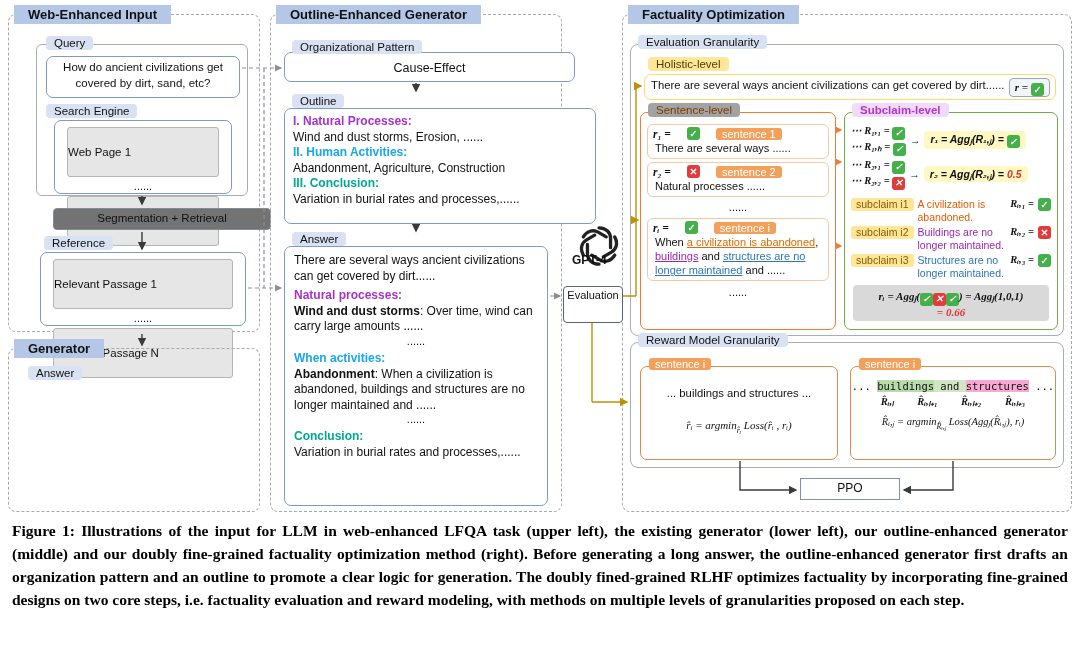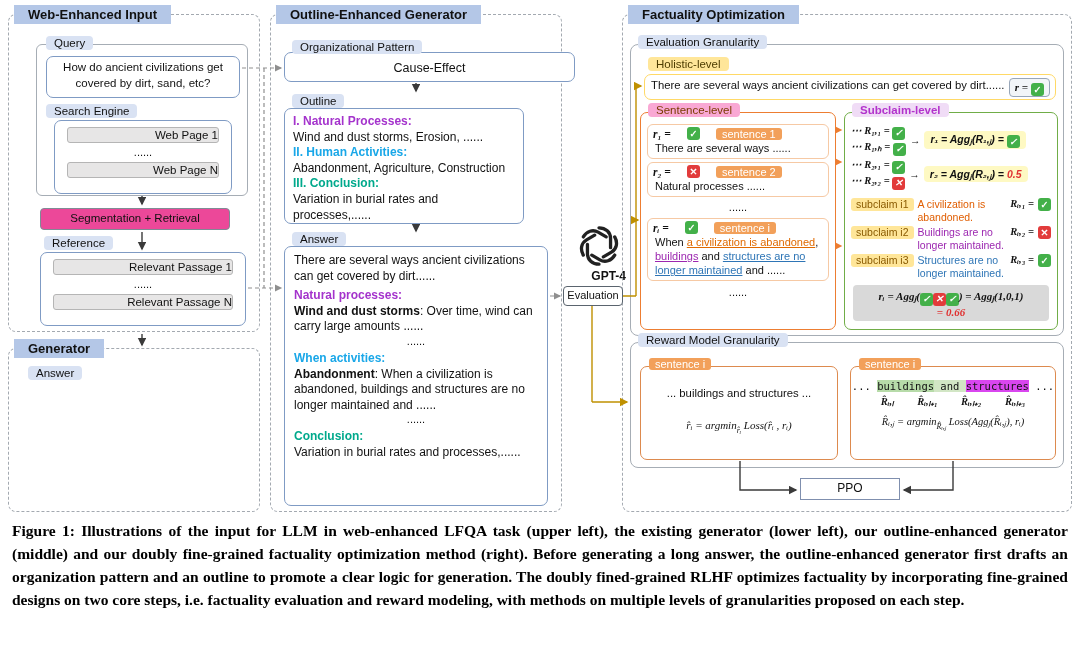--- a/index.html
+++ b/index.html
@@ -4,24 +4,24 @@
 <style>
   *{box-sizing:border-box}
   html,body{margin:0;padding:0;background:#fff}
   .canvas{position:relative;width:1080px;height:650px;background:#fff;font-family:"Liberation Sans",sans-serif;color:#111;overflow:hidden}
   .abs{position:absolute}
   .panel{position:absolute;border:1.6px dashed #a3a9b0;border-radius:8px}
   .solidbox{position:absolute;border:1.3px solid #a6adb5;border-radius:8px;background:#fff}
   .ttab{position:absolute;background:#b4c7e7;border-radius:0;padding:2px 14px;font-weight:700;font-size:13px;z-index:6;white-space:nowrap}
   .ltab{position:absolute;background:#d9e2f3;border-radius:4px;padding:1px 8px;font-size:11.5px;z-index:6;white-space:nowrap}
   .tab-y{background:#ffe699;color:#4d3c00}
-  .tab-o{background:#f9a8d4;color:#7a3b00}
+  .tab-o{background:#a3a3a3;color:#7a3b00}
   .tab-p{background:#f0dcf6;color:#b233cc;font-weight:700}
   .bbox{position:absolute;border:1.4px solid #7f9bc4;border-radius:7px;background:#fff}
-  .gchip{background:#e7e6e6;border:1px solid #b5b5b5;border-radius:3px;font-size:11.5px;text-align:right;padding:1px 0;margin:3px 12px}
+  .gchip{background:#e7e6e6;border:1px solid #b5b5b5;border-radius:3px;font-size:11.5px;text-align:left;padding:18px 0;margin:3px 12px}
   .cdots{text-align:center;font-size:11px;line-height:13px}
   .ic{display:inline-block;width:13px;height:13px;line-height:13px;text-align:center;border-radius:3px;font-size:9.5px;font-weight:700;vertical-align:-2px}
   .ck{background:#43b049;color:#fff}
   .cx{background:#e23b3b;color:#fff}
   .math{font-family:"Liberation Serif",serif;font-style:italic;font-weight:700}
   .sbadge{background:#f2a05a;color:#fff;border-radius:3px;padding:0 6px;font-size:11px;white-space:nowrap}
   .ybadge{background:#ffe699;color:#8a5a00;border-radius:3px;padding:0 5px;font-size:10.5px;white-space:nowrap}
   .aggchip{background:#fef9c3;border-radius:4px;padding:1px 6px;font-size:10.5px;white-space:nowrap;font-family:Liberation Sans, sans-serif;font-style:italic;font-weight:700}
   .sgroup{border:1px solid #f6c9a4;border-radius:6px;margin:3px 4px;padding:2px 5px}
   .srow{display:flex;align-items:center;gap:16px;font-size:11px}
@@ -38,21 +38,21 @@
   .t-bl{color:#2e75b6}
   .red{color:#e03131;font-weight:700}
   .b{font-weight:700}
   .crow{display:flex;align-items:center;gap:4px;margin:2px 2px;font-size:10.5px}
   .cstack div{white-space:nowrap;line-height:13px}
   .scrow{display:flex;align-items:flex-start;gap:4px;margin:3px 2px;font-size:10.5px;line-height:1.2}
   .aggbig{background:#d9d9d9;border-radius:4px;padding:3px 6px;margin:5px 4px 0 4px;font-size:11px;text-align:center;font-family:"Liberation Serif",serif;font-style:italic;font-weight:700}
   .mono{font-family:"DejaVu Sans Mono",monospace;font-size:10.5px}
   .hl-g{background:#b7dba9}
   .hl-n{background:#d2e6c5}
-  .hl-r{background:#d946ef}
+  .hl-r{background:#f9a8d4}
   .subsc{font-size:8px;vertical-align:-4px}
   .formula{font-family:"Liberation Serif",serif;font-style:italic;font-size:11px;text-align:center}
   .caption{position:absolute;left:12px;top:520px;width:1056px;font-family:"Liberation Serif",serif;font-weight:700;font-size:15.5px;line-height:1.48;text-align:justify;color:#000}
   .lnB{stroke:#3a3a3a;stroke-width:1.4;fill:none;marker-end:url(#mB)}
   .lnD{stroke:#8f8f8f;stroke-width:1.2;stroke-dasharray:4 3;fill:none;marker-end:url(#mG)}
   .lnDn{stroke:#8f8f8f;stroke-width:1.2;stroke-dasharray:4 3;fill:none}
   .lnY{stroke:#bf9000;stroke-width:1.4;fill:none;marker-end:url(#mY)}
   .lnYn{stroke:#bf9000;stroke-width:1.4;fill:none}
   .lnO{stroke:#ed7d31;stroke-width:1.3;stroke-dasharray:3 2;fill:none;marker-end:url(#mO)}
 </style>
@@ -66,42 +66,42 @@
 
   <div class="solidbox" style="left:36px;top:44px;width:212px;height:152px;border-radius:6px"></div>
   <div class="ltab" style="left:46px;top:36px">Query</div>
   <div class="bbox" style="left:46px;top:56px;width:194px;height:42px;padding:3px 6px;font-size:11.5px;text-align:center;line-height:1.35">How do ancient civilizations get covered by dirt, sand, etc?</div>
   <div class="ltab" style="left:46px;top:104px">Search Engine</div>
   <div class="bbox" style="left:54px;top:120px;width:178px;height:74px;padding:3px 0">
     <div class="gchip">Web Page 1</div>
     <div class="cdots">......</div>
     <div class="gchip">Web Page N</div>
   </div>
-  <div class="abs" style="left:40px;top:208px;width:190px;height:22px;border:1.3px solid #7f8b96;border-radius:4px;background:#ec4899;text-align:center;font-size:11.5px;line-height:19px">Segmentation + Retrieval</div>
+  <div class="abs" style="left:53px;top:208px;width:218px;height:22px;border:1.3px solid #7f8b96;border-radius:4px;background:#737373;text-align:center;font-size:11.5px;line-height:19px">Segmentation + Retrieval</div>
   <div class="ltab" style="left:44px;top:236px">Reference</div>
   <div class="bbox" style="left:40px;top:252px;width:206px;height:74px;padding:3px 0">
     <div class="gchip">Relevant Passage 1</div>
     <div class="cdots">......</div>
     <div class="gchip">Relevant Passage N</div>
   </div>
 
   <div class="panel" style="left:8px;top:348px;width:252px;height:164px"></div>
   <div class="ttab" style="left:14px;top:339px">Generator</div>
   <div class="ltab" style="left:28px;top:366px">Answer</div>
 
   <div class="panel" style="left:270px;top:14px;width:292px;height:498px"></div>
   <div class="ttab" style="left:276px;top:5px">Outline-Enhanced Generator</div>
 
   <div class="ltab" style="left:292px;top:40px">Organizational Pattern</div>
   <div class="bbox" style="left:284px;top:52px;width:291px;height:30px">
     <div style="text-align:center;font-size:12.5px;line-height:30px">Cause-Effect</div>
   </div>
 
   <div class="ltab" style="left:292px;top:94px">Outline</div>
-  <div class="bbox" style="left:284px;top:108px;width:240px;height:116px;padding:5px 8px;font-size:12px;line-height:1.3">
+  <div class="bbox" style="left:284px;top:108px;width:312px;height:116px;padding:5px 8px;font-size:12px;line-height:1.3">
     <div class="c-pur">I. Natural Processes:</div>
     <div>Wind and dust storms, Erosion, ......</div>
     <div class="c-cy">II. Human Activities:</div>
     <div>Abandonment, Agriculture, Construction</div>
     <div class="c-te">III. Conclusion:</div>
     <div>Variation in burial rates and processes,......</div>
   </div>
 
   <div class="ltab" style="left:292px;top:232px">Answer</div>
   <div class="bbox" style="left:284px;top:246px;width:264px;height:260px;padding:6px 9px;font-size:12px;line-height:1.3">
@@ -119,22 +119,22 @@
   <svg class="abs" style="left:577px;top:224px" width="44" height="44" viewBox="0 0 40 40">
     <g stroke="#212121" stroke-width="3" fill="none" stroke-linecap="round">
       <path d="M20 3.5 C26 3.5 30.5 7.5 30.5 13 L30.5 21.5"></path>
       <path d="M20 3.5 C26 3.5 30.5 7.5 30.5 13 L30.5 21.5" transform="rotate(60 20 20)"></path>
       <path d="M20 3.5 C26 3.5 30.5 7.5 30.5 13 L30.5 21.5" transform="rotate(120 20 20)"></path>
       <path d="M20 3.5 C26 3.5 30.5 7.5 30.5 13 L30.5 21.5" transform="rotate(180 20 20)"></path>
       <path d="M20 3.5 C26 3.5 30.5 7.5 30.5 13 L30.5 21.5" transform="rotate(240 20 20)"></path>
       <path d="M20 3.5 C26 3.5 30.5 7.5 30.5 13 L30.5 21.5" transform="rotate(300 20 20)"></path>
     </g>
   </svg>
-  <div class="abs" style="left:572px;top:269px;width:54px;text-align:right;font-size:12px;font-weight:700">GPT-4</div>
-  <div class="abs" style="left:563px;top:286px;width:60px;height:20px;border:1.3px solid #5a646e;border-radius:4px;background:#fff;text-align:center;font-size:11px;line-height:17px;z-index:6">Evaluation</div>
+  <div class="abs" style="left:572px;top:253px;width:54px;text-align:left;font-size:12px;font-weight:700">GPT-4</div>
+  <div class="abs" style="left:563px;top:286px;width:60px;height:37px;border:1.3px solid #5a646e;border-radius:4px;background:#fff;text-align:center;font-size:11px;line-height:17px;z-index:6">Evaluation</div>
 
   <div class="panel" style="left:622px;top:14px;width:450px;height:498px"></div>
   <div class="ttab" style="left:628px;top:5px">Factuality Optimization</div>
 
   <div class="solidbox" style="left:630px;top:44px;width:434px;height:292px"></div>
   <div class="ltab" style="left:638px;top:35px">Evaluation Granularity</div>
 
   <div class="ltab tab-y" style="left:648px;top:57px">Holistic-level</div>
   <div class="bbox" style="left:644px;top:74px;width:412px;height:26px;border-color:#ffd966;padding:4px 6px;font-size:11.3px">
     <span>There are several ways ancient civilizations can get covered by dirt......</span>

